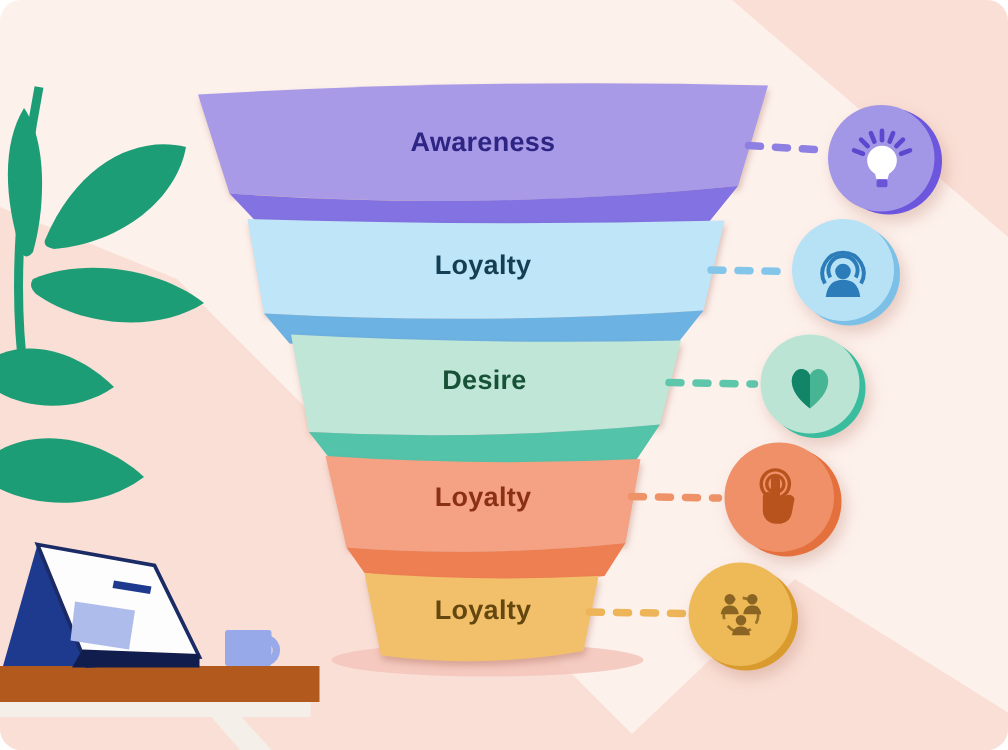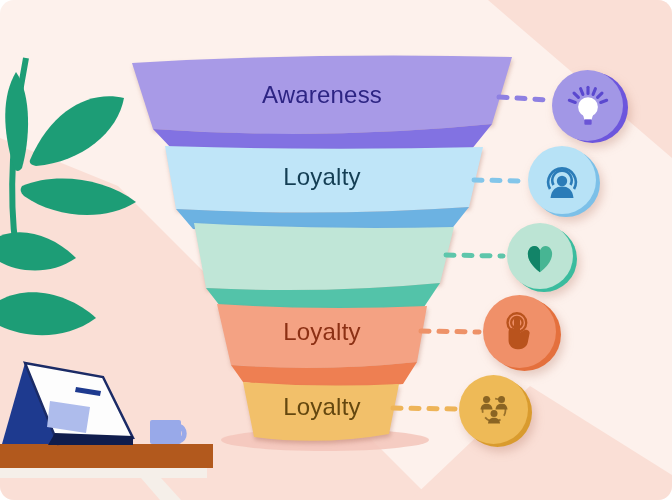--- a/index.html
+++ b/index.html
@@ -5,21 +5,21 @@
   html,body{margin:0;padding:0;background:#ffffff;}
   body{font-family:"Liberation Sans","DejaVu Sans",sans-serif;}
   .canvas{
     position:relative;width:672px;height:500px;background:#fdf1ec;
     border-radius:14px;overflow:hidden;
   }
   .bg-svg,.art-svg{position:absolute;left:0;top:0;}
   .stage-path{filter:drop-shadow(1px 3px 2px rgba(150,80,60,0.30));}
   .stage-label{
     position:absolute;transform:translate(-50%,-50%);
-    font-size:24px;font-weight:400;letter-spacing:.2px;white-space:nowrap;
+    font-size:18px;font-weight:700;letter-spacing:.2px;white-space:nowrap;
   }
   .lbl-awareness{color:#2d2483;}
   .lbl-interest{color:#143e54;}
   .lbl-desire{color:#175237;}
   .lbl-action{color:#8c3014;}
   .lbl-loyalty{color:#64470f;}
   .badge{position:absolute;filter:drop-shadow(3px 5px 5px rgba(170,100,80,0.28));}
   .badge .rim,.badge .face{position:absolute;border-radius:50%;width:100%;height:100%;}
   .badge .rim{left:5px;top:2px;}
   .badge .face{left:0;top:0;display:flex;align-items:center;justify-content:center;}
@@ -96,20 +96,21 @@
       <path d="M76,387 L101,391 L100,396 L75,392 Z" fill="#1e3a8f"></path>
       <path d="M50,401 L90,407 L86,433 L47,427 Z" fill="#aebcec"></path>
       <path d="M55,433 L133,436 L133,445 L48,445 Z" fill="#101d4d"></path>
       <path d="M179,426 a8,8 0 0 1 0,15" stroke="#98a9e9" stroke-width="5" fill="none"></path>
       <rect x="150" y="420" width="31" height="24" rx="2" fill="#98a9e9"></rect>
     </g>
   </svg>
 
   <div class="stage-label lbl-awareness" style="left:322px;top:95px;">Awareness</div>
   <div class="stage-label lbl-interest" style="left:322px;top:177px;">Loyalty</div>
+  <div class="stage-label lbl-desire" style="left:323px;top:254px;">Desire</div>
   <div class="stage-label lbl-action" style="left:322px;top:332px;">Loyalty</div>
   <div class="stage-label lbl-loyalty" style="left:322px;top:407px;">Loyalty</div>
 
   <div class="badge b-awareness">
     <div class="rim"></div>
     <div class="face">
       <svg width="50" height="50" viewBox="0 0 48 48">
         <g stroke="#5a48cf" stroke-width="3" stroke-linecap="round">
           <line x1="11.8" y1="20.6" x2="6.1" y2="18.5"></line>
           <line x1="14.8" y1="15.8" x2="10.6" y2="11.6"></line>

